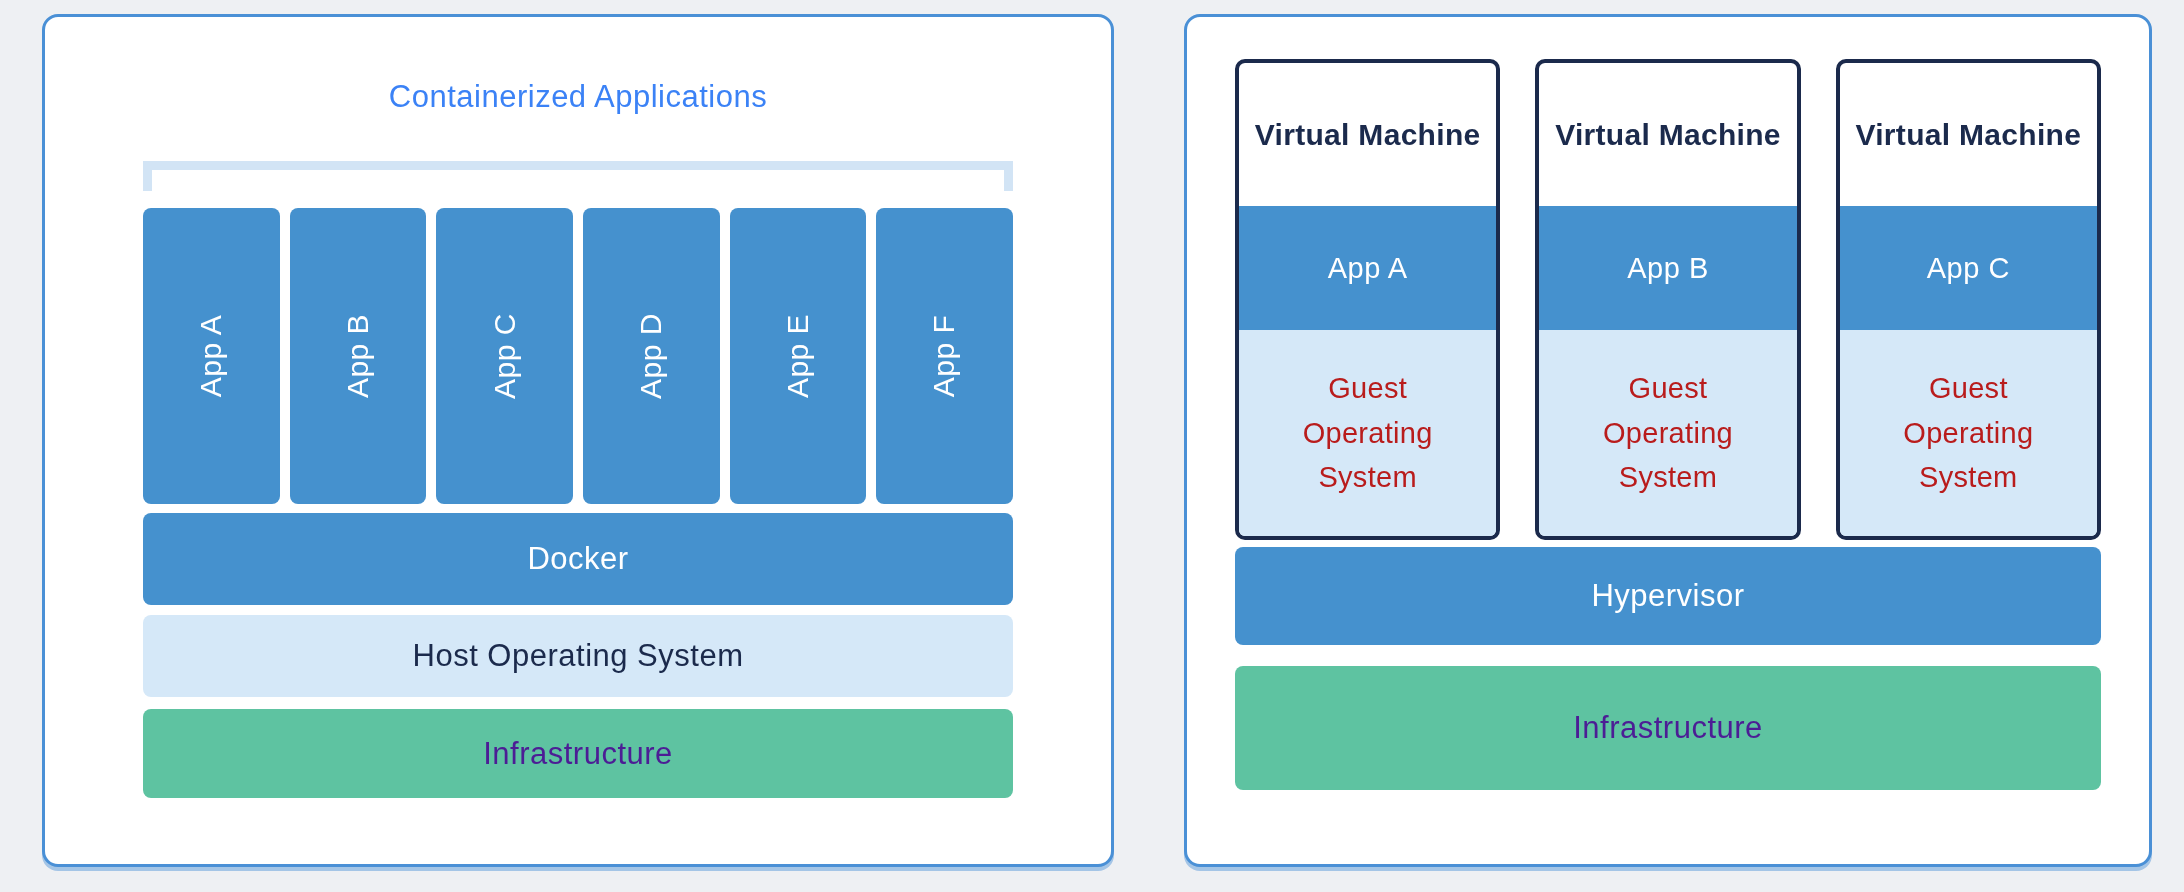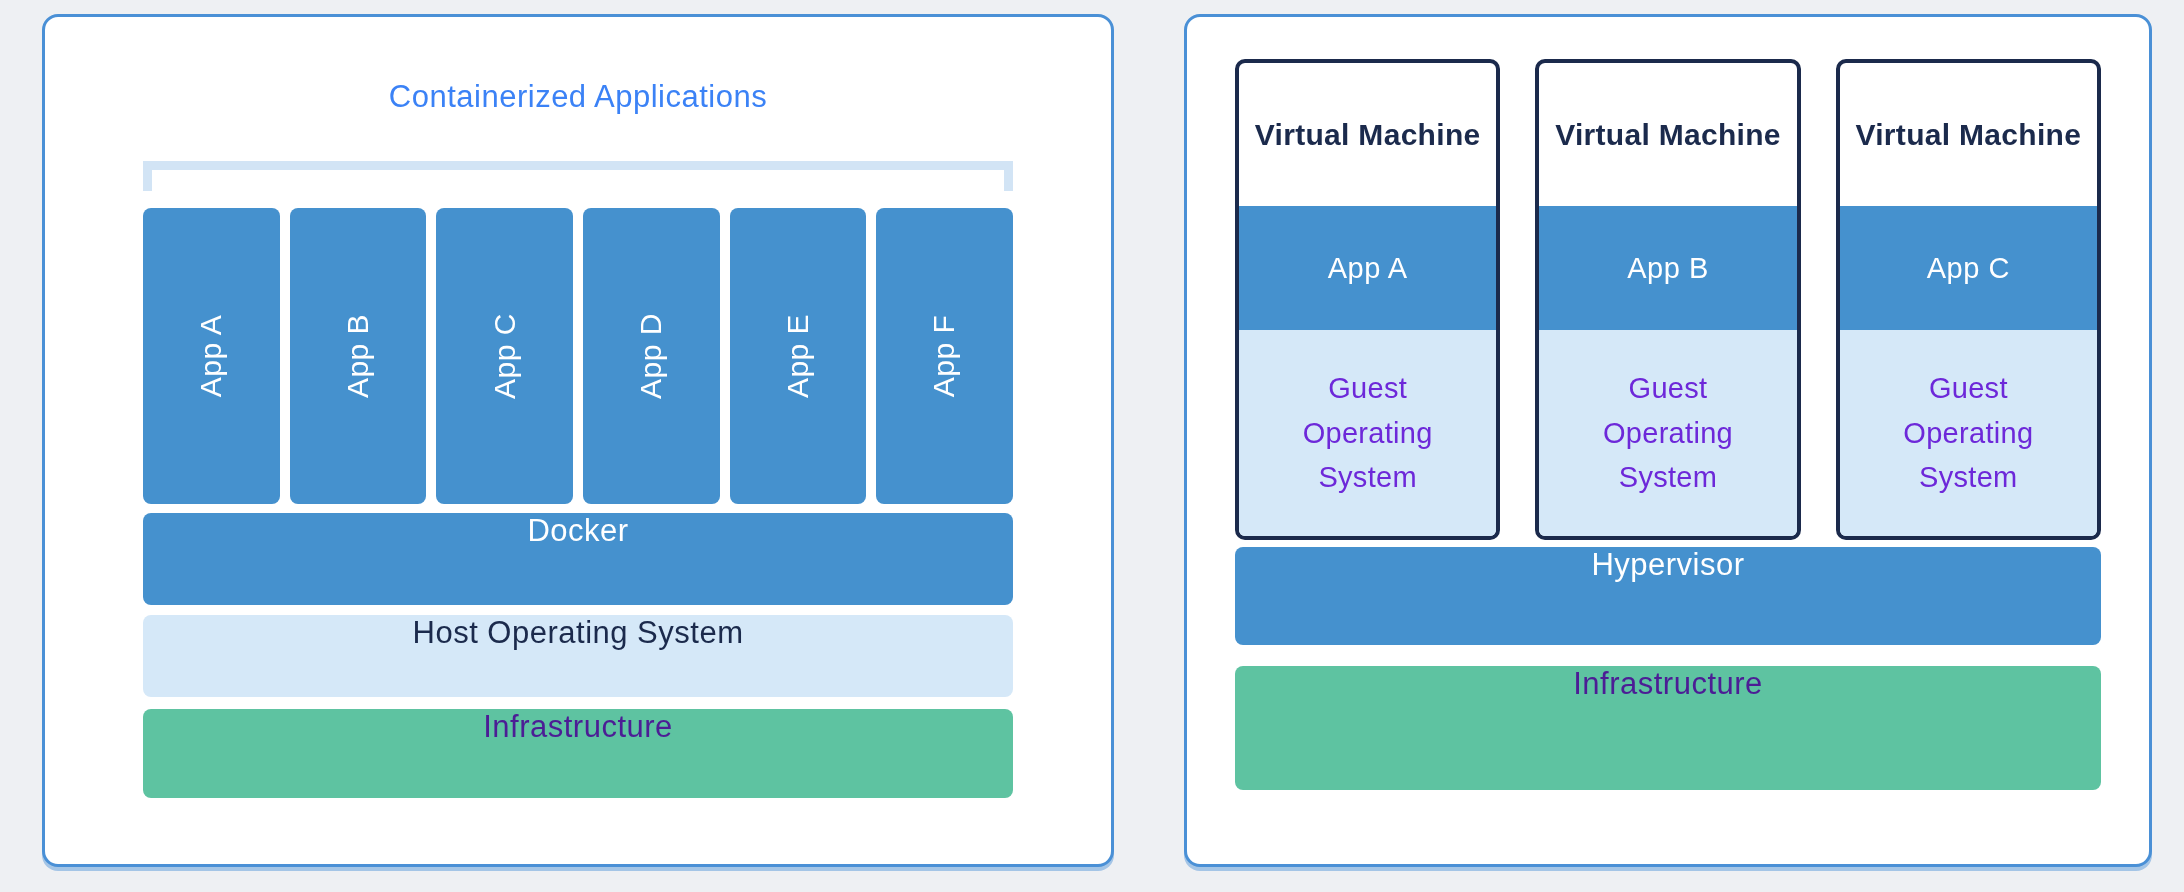--- a/index.html
+++ b/index.html
@@ -57,21 +57,21 @@
   .vtext{
     transform:rotate(-90deg);
     white-space:nowrap;
     color:#ffffff;
     font-size:30px;
     letter-spacing:0.5px;
   }
   .bar{
     border-radius:8px;
     display:flex;
-    align-items:flex-start;
+    align-items:center;
     justify-content:center;
     font-size:31px;
     letter-spacing:0.5px;
   }
   .bar.blue{background:#4591ce;color:#ffffff;}
   .bar.light{background:#d5e8f8;color:#1b2a4c;font-weight:500;}
   .bar.green{background:#5ec3a1;color:#4c1d95;}
   .bar.docker{margin-top:9px;height:92px;}
   .bar.host{margin-top:10px;height:82px;}
   .bar.infra-left{margin-top:12px;height:89px;}
@@ -114,21 +114,21 @@
     font-size:29px;
     letter-spacing:0.5px;
   }
   .vm-os{
     flex:1;
     background:#d5e8f8;
     display:flex;
     align-items:center;
     justify-content:center;
     text-align:center;
-    color:#6d28d9;
+    color:#b91c1c;
     font-size:29px;
     font-weight:500;
     letter-spacing:0.3px;
   }
   .vm-os span{
     display:block;
     max-width:165px;
     line-height:1.55;
   }
 </style>

